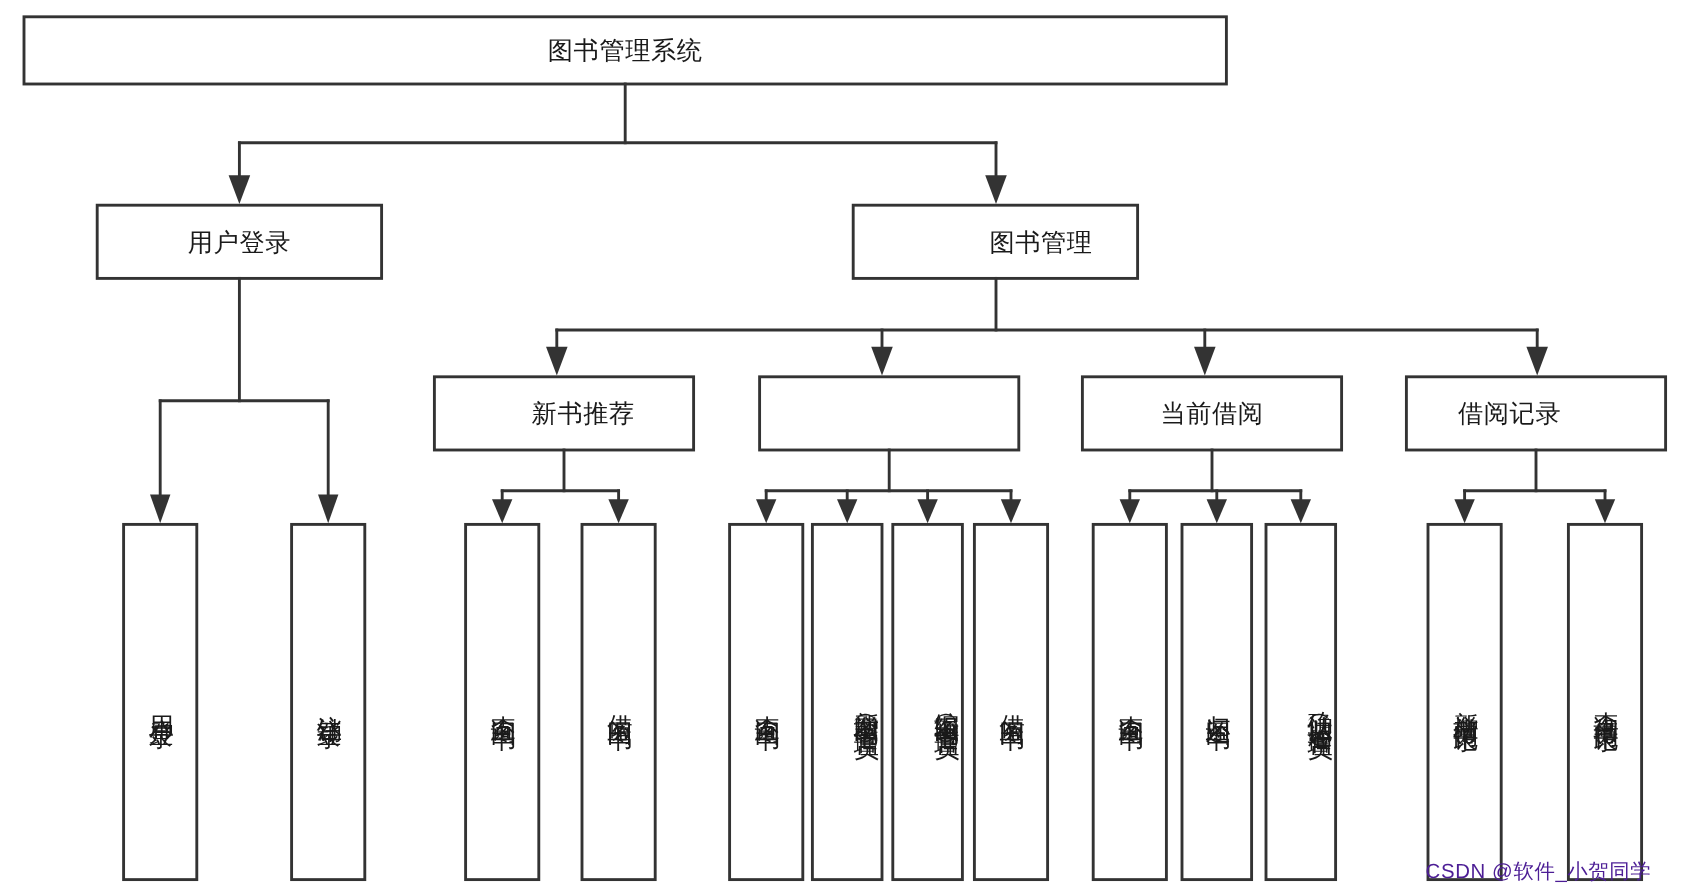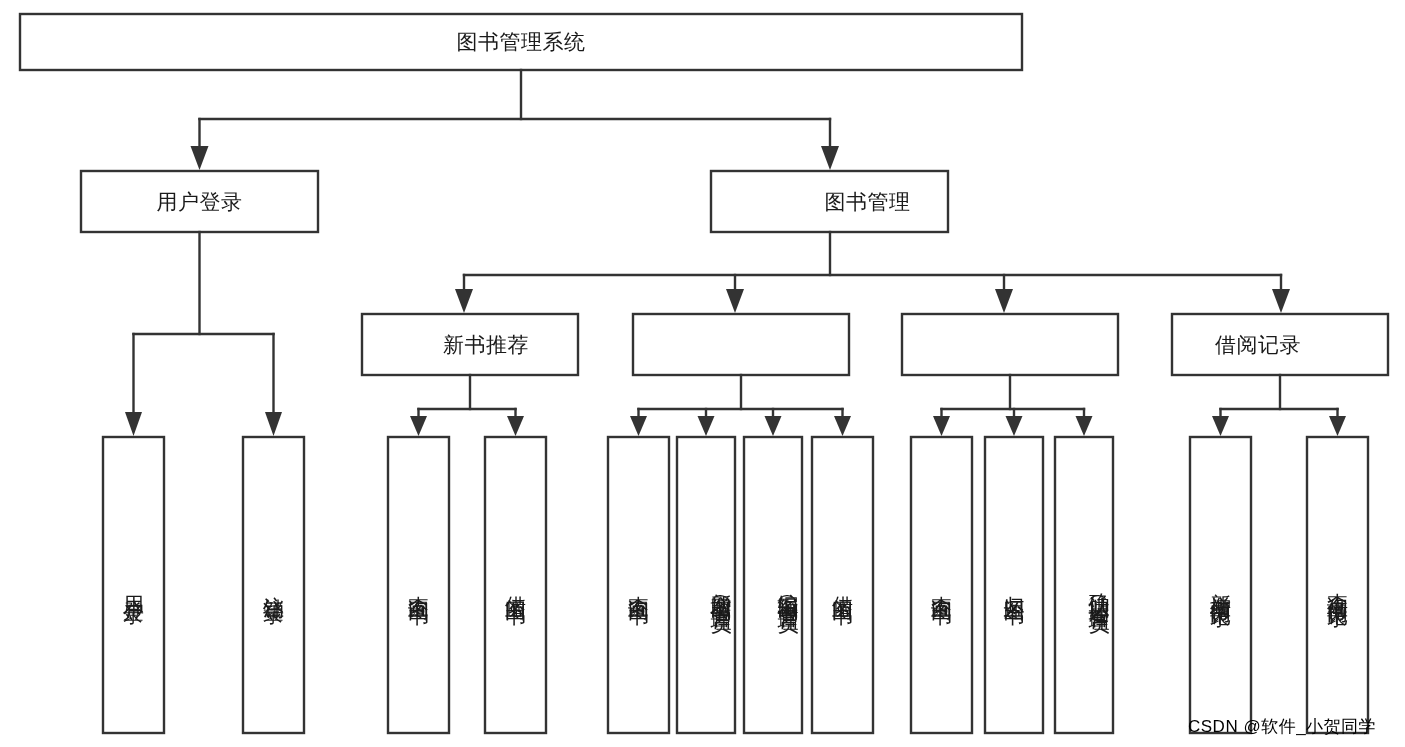--- a/index.html
+++ b/index.html
@@ -68,21 +68,21 @@
     pointer-events: none;
   }
   .node-label-v.v-center {
     align-items: center;
   }
   .watermark {
     position: absolute;
     left: 1188px;
     top: 715px;
     font-size: 17px;
-    color: #000000;
+    color: #4c1d95;
     white-space: nowrap;
     letter-spacing: 0.5px;
   }
 </style>
 </head>
 <body>
 
 <div id="diagram-root">
 
   <svg id="tree-svg" viewBox="0 0 1405 747">
@@ -175,20 +175,21 @@
     <polygon class="arrow-head" points="1212,416 1229,416 1220.5,436"></polygon>
     <polygon class="arrow-head" points="1329,416 1346,416 1337.5,436"></polygon>
   </svg>
 
   <div class="node-label-h" style="left:20px; top:14px; width:1002px; height:56px;">图书管理系统</div>
 
   <div class="node-label-h" style="left:81px; top:171px; width:237px; height:61px;">用户登录</div>
   <div class="node-label-h" style="left:711px; top:171px; width:237px; height:61px;margin-left:38px;">图书管理</div>
 
   <div class="node-label-h" style="left:362px; top:314px; width:216px; height:61px;padding-left:16px;">新书推荐</div>
+  <div class="node-label-h" style="left:902px; top:314px; width:216px; height:61px;">当前借阅</div>
   <div class="node-label-h" style="left:1172px; top:314px; width:172px; height:61px;">借阅记录</div>
 
   <div class="node-label-v v-center" style="left:103px; top:437px; width:61px; height:296px;">用户登录</div>
   <div class="node-label-v v-center" style="left:243px; top:437px; width:61px; height:296px;">注销登录</div>
 
   <div class="node-label-v v-center" style="left:388px; top:437px; width:61px; height:296px;">查询图书</div>
   <div class="node-label-v v-center" style="left:485px; top:437px; width:61px; height:296px;">借阅图书</div>
 
   <div class="node-label-v v-center" style="left:608px; top:437px; width:61px; height:296px;">查询图书</div>
   <div class="node-label-v" style="left:677px; top:445px; width:58px; height:288px;">新增图书（管理员）</div>

